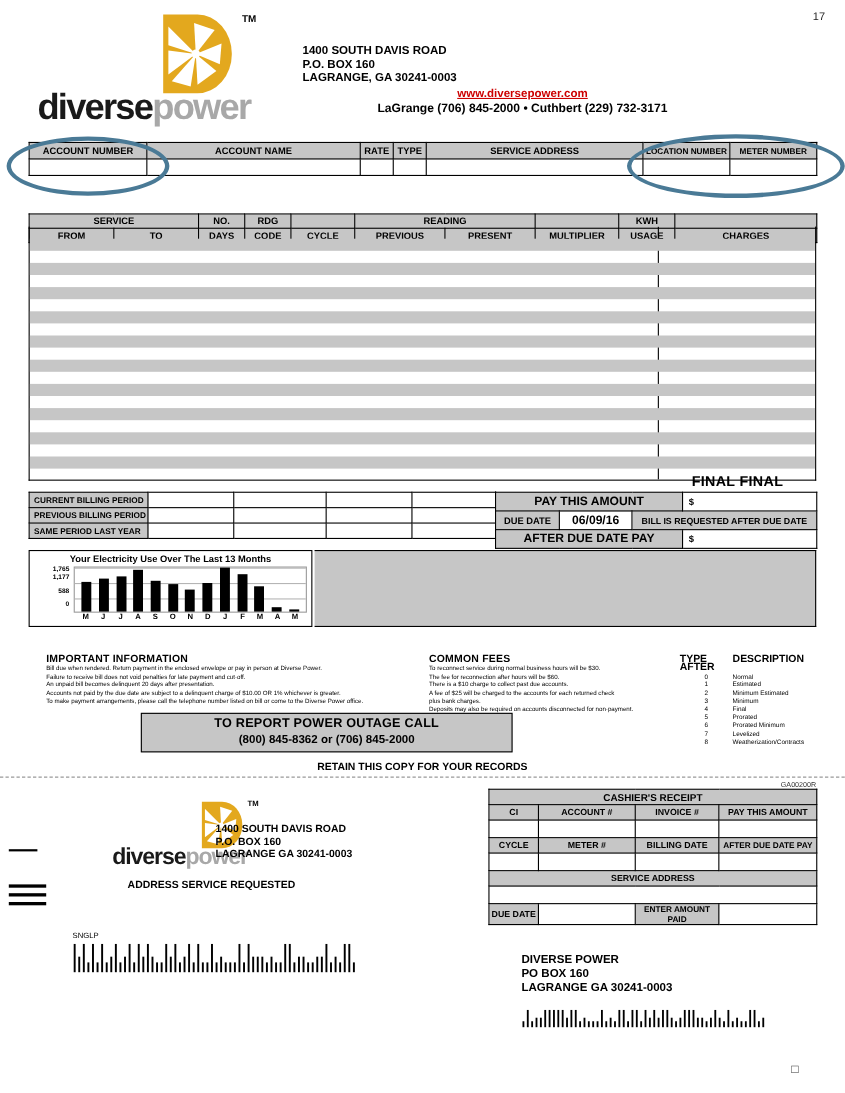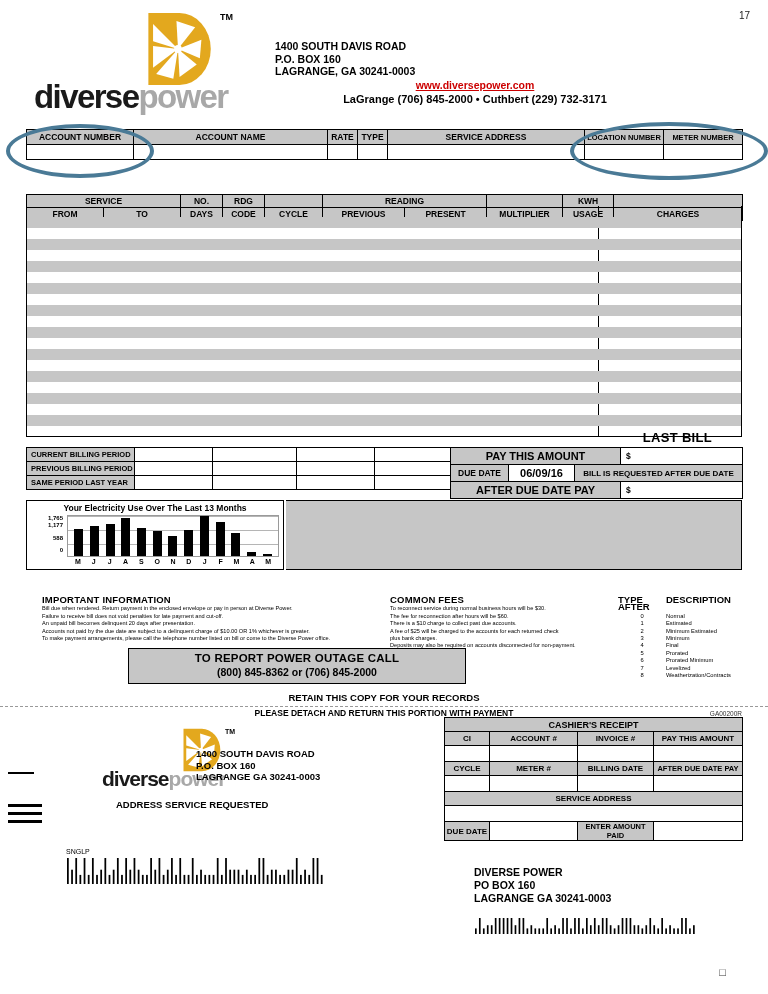--- a/index.html
+++ b/index.html
@@ -330,21 +330,21 @@
     <div class="stripe" style="top:55px"></div>
     <div class="stripe" style="top:77px"></div>
     <div class="stripe" style="top:99px"></div>
     <div class="stripe" style="top:121px"></div>
     <div class="stripe" style="top:143px"></div>
     <div class="stripe" style="top:165px"></div>
     <div class="stripe" style="top:187px"></div>
     <div class="stripe" style="top:209px"></div>
   </div>
 
-  <div class="final-bill">LAST BILL</div>
+  <div class="final-bill">FINAL FINAL</div>
 
   <table class="grid cmp-table">
     <colgroup>
       <col style="width:108px">
         <col style="width:78px">
         <col style="width:84px">
         <col style="width:78px">
         <col style="width:76px">
     </colgroup>
     <tbody>
@@ -508,21 +508,20 @@
       </div>
   </div>
 
   <div class="outage">
     <div class="l1">TO REPORT POWER OUTAGE CALL</div>
     <div class="l2">(800) 845-8362 or (706) 845-2000</div>
   </div>
 
   <div class="retain">RETAIN THIS COPY FOR YOUR RECORDS</div>
   <div class="perf"></div>
-  <div class="detach">PLEASE DETACH AND RETURN THIS PORTION WITH PAYMENT</div>
   <div class="formcode">GA00200R</div>
 
   <div class="dash-mark"></div>
   <div class="bars3">
       <div></div>
       <div></div>
       <div></div>
     </div>
 
   <div class="stub-logo-wrap">

